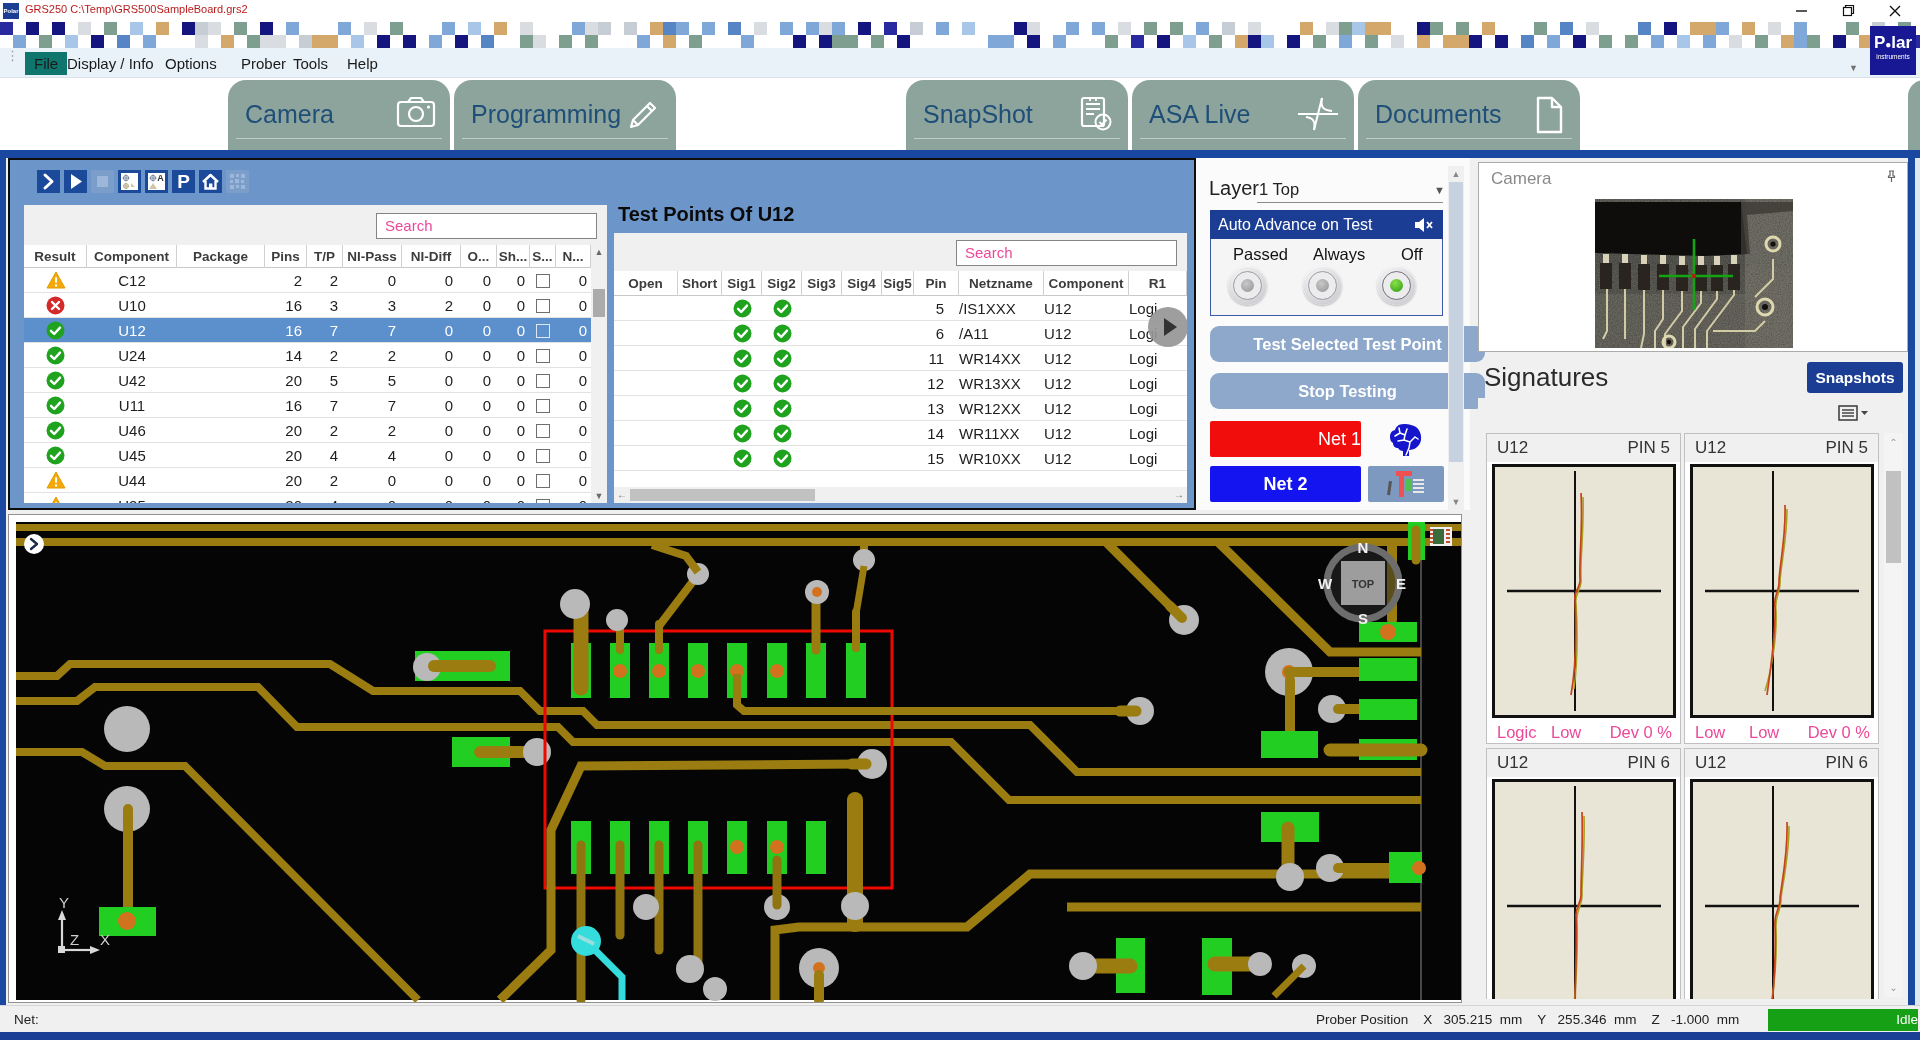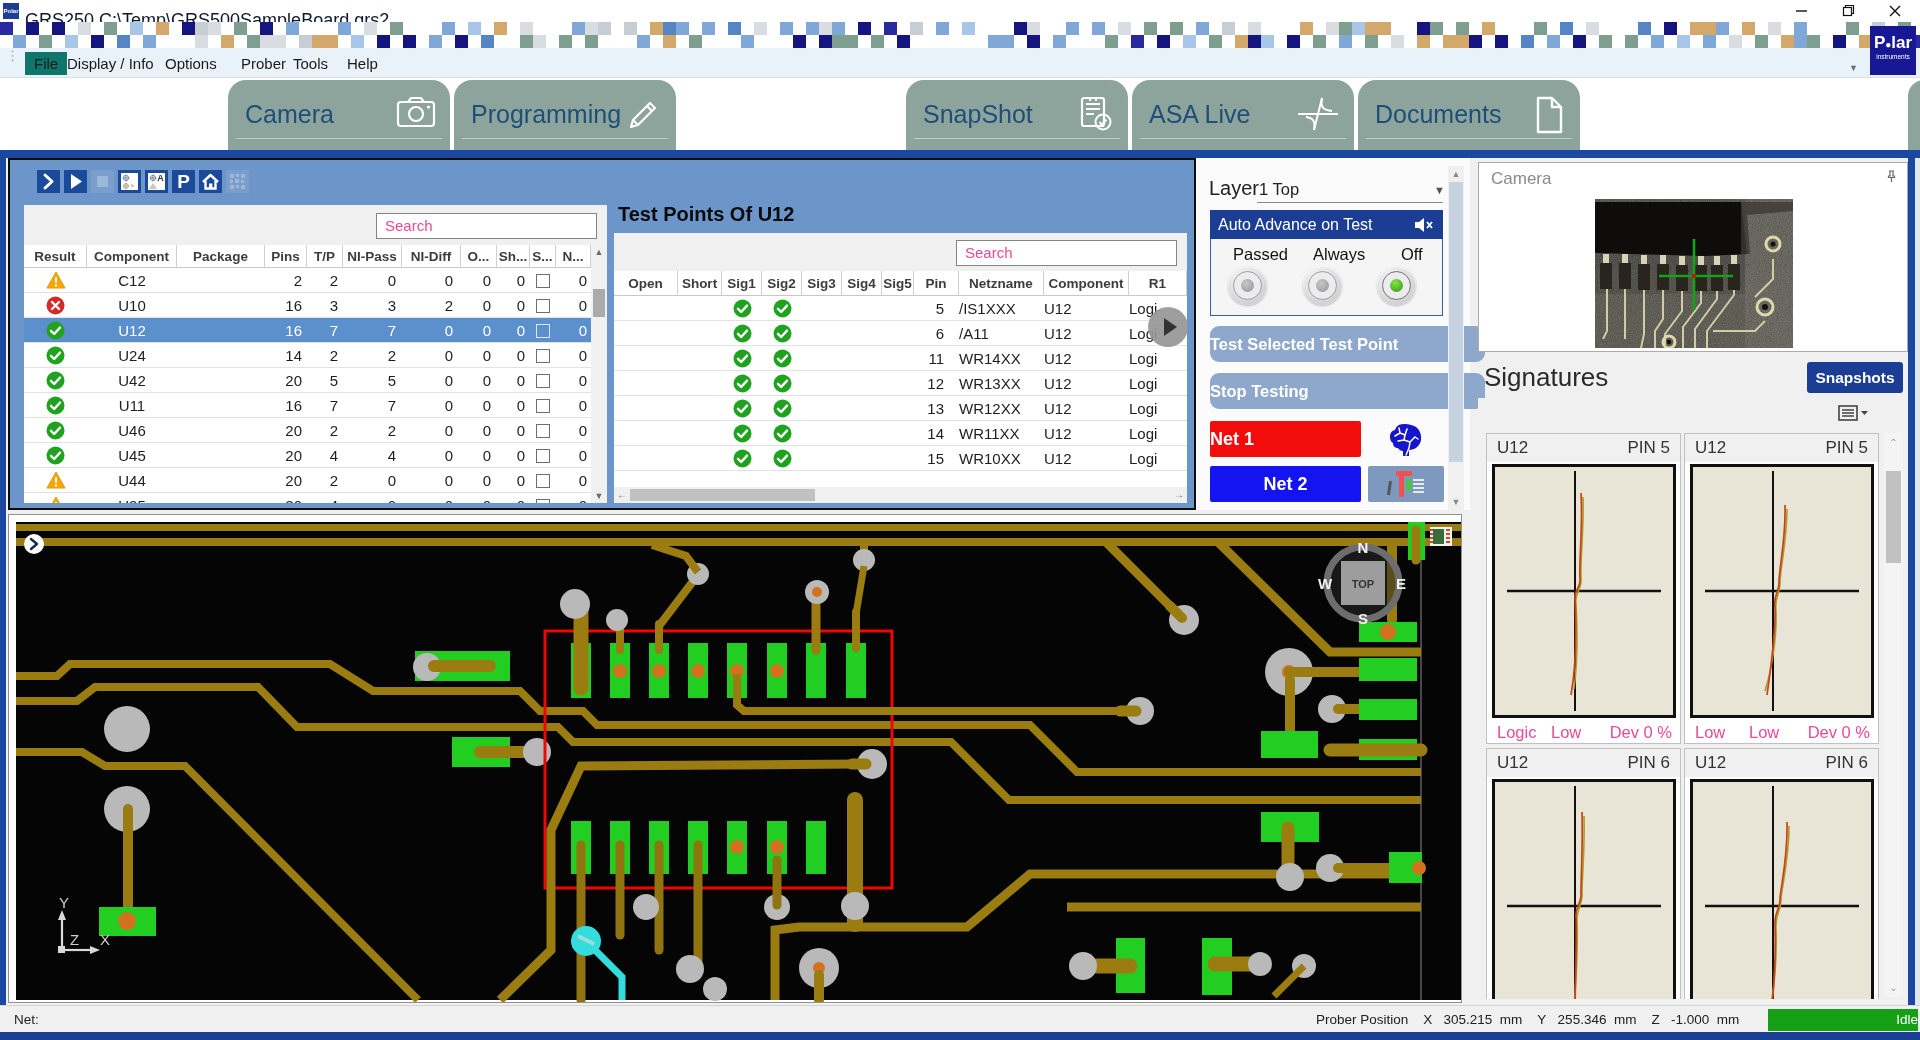--- a/index.html
+++ b/index.html
@@ -1,18 +1,18 @@
 <!DOCTYPE html>
 <html><head><meta charset="utf-8"><style>
 * { margin:0; padding:0; box-sizing:border-box; }
 html,body { width:1920px; height:1040px; overflow:hidden; font-family:"Liberation Sans",sans-serif; background:#f0f0f0; }
 #app { position:relative; width:1920px; height:1040px; background:#fff; }
 .titlebar { position:absolute; left:0; top:0; width:1920px; height:22px; background:#fff; }
 .tico { position:absolute; left:3px; top:3px; width:16px; height:16px; background:#1b3e94; color:#fff; font-size:6px; font-weight:bold; text-align:center; line-height:16px; }
-.ttext { position:absolute; left:25px; top:10px; font-size:18px; color:#0f172a; }
+.ttext { position:absolute; left:25px; top:3px; font-size:11px; color:#b91c1c; }
 .winbtns { position:absolute; right:19px; top:0; height:22px; display:flex; }
 .winbtns svg { margin-left:34px; }
 .menubar { position:absolute; left:0; top:48px; width:1920px; height:30px; background:#e9f1f9; border-bottom:1px solid #d8e2ec; }
 .grip { position:absolute; left:6px; top:5px; color:#9a9a9a; font-size:13px; letter-spacing:-1px; line-height:6px; }
 .mitem { position:absolute; top:4px; height:23px; line-height:23px; font-size:15px; color:#1a1a1a; padding:0 9px; }
 .mfile { background:#0f766e; }
 .chev2 { position:absolute; right:62px; top:15px; color:#707070; font-size:9px; }
 .logo { position:absolute; left:1870px; top:26px; width:46px; height:49px; background:#181894; color:#fff; text-align:center; z-index:5; }
 .logo .l1 { font-size:17px; font-weight:bold; margin-top:9px; line-height:16px; }
 .logo .l2 { font-size:6.5px; }
@@ -84,22 +84,22 @@
 .layerline { position:absolute; left:61px; top:44px; width:186px; height:1px; background:#8a8a8a; }
 .layerarr { position:absolute; left:238px; top:26px; font-size:11px; color:#555; }
 .aabar { position:absolute; left:14px; top:52px; width:233px; height:29px; background:#1b3e94; color:#fff; font-size:16px; line-height:29px; padding-left:8px; }
 .aabox { position:absolute; left:14px; top:81px; width:233px; height:77px; background:#f5f5f5; border:1.5px solid #3a5ba8; border-top:none; }
 .rlbl { position:absolute; top:6px; font-size:16.5px; color:#111; }
 .radio { position:absolute; top:27px; width:39px; height:39px; border-radius:50%; background:radial-gradient(circle at 40% 35%, #fdfdfd, #d2d2d6 70%, #c0c0c6); box-shadow:inset 0 1px 2px rgba(255,255,255,.9), 0 1px 2px rgba(0,0,0,.25); }
 .radio .mid { position:absolute; left:5px; top:5px; width:29px; height:29px; border-radius:50%; background:#ececee; border:1.5px solid #9a9aa0; }
 .radio .dot { position:absolute; left:13px; top:13px; width:13px; height:13px; border-radius:50%; background:radial-gradient(circle at 40% 35%, #c8c8c8, #939393); }
 .radio.on .mid { border-color:#707078; }
 .radio.on .dot { background:radial-gradient(circle at 40% 30%, #8ae04a, #2a9a10); }
-.cbtn { position:absolute; left:14px; width:275px; height:36px; background:#8ea8cb; color:#fff; font-size:16.5px; font-weight:bold; text-align:left; line-height:36px; border-radius:9px; }
-.net1 { position:absolute; left:14px; top:263px; width:151px; height:36px; background:#f20d0d; color:#fff; font-size:18px; font-weight:bold; text-align:left; line-height:36px; border-radius:2px; }
+.cbtn { position:absolute; left:14px; width:275px; height:36px; background:#8ea8cb; color:#fff; font-size:16.5px; font-weight:bold; text-align:center; line-height:36px; border-radius:9px; }
+.net1 { position:absolute; left:14px; top:263px; width:151px; height:36px; background:#f20d0d; color:#fff; font-size:18px; font-weight:normal; text-align:right; line-height:36px; border-radius:2px; }
 .net2 { position:absolute; left:14px; top:308px; width:151px; height:36px; background:#1414f0; color:#fff; font-size:18px; font-weight:bold; text-align:center; line-height:36px; border-radius:2px; }
 .calbtn { position:absolute; left:172px; top:308px; width:76px; height:36px; background:#7e99c0; border-radius:2px; }
 .cvsb { position:absolute; left:252px; top:8px; width:16px; height:344px; background:#f0f0f0; }
 .cvsb .thumb { position:absolute; left:1px; top:16px; width:14px; height:280px; background:#c6d2e0; }
 .cvsb .arr { position:absolute; left:0; width:16px; font-size:9px; color:#888; text-align:center; }
 
 .campanel { position:absolute; left:1478px; top:162px; width:430px; height:190px; background:#fff; border:1px solid #ababab; }
 .camlbl { position:absolute; left:12px; top:6px; font-size:17px; color:#8a8a8a; }
 .pin { position:absolute; right:10px; top:7px; }
 .sigtitle { position:absolute; left:1484px; top:362px; font-size:26px; color:#2a2a2a; }

